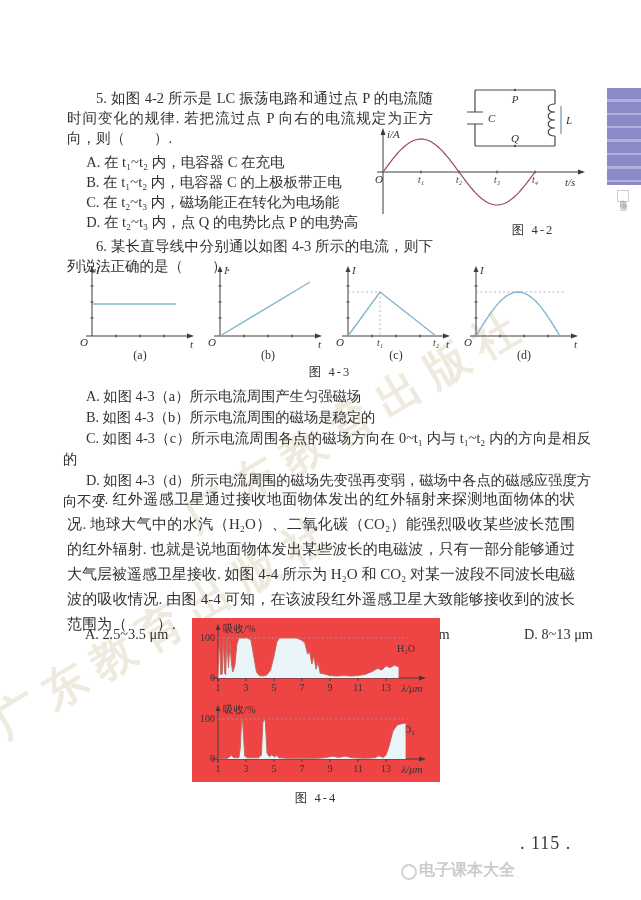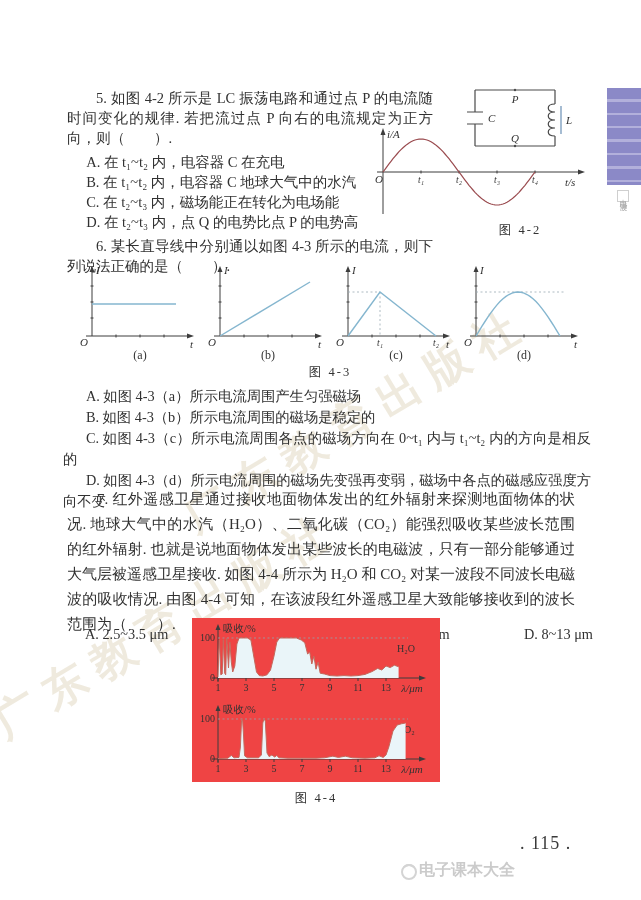--- a/index.html
+++ b/index.html
@@ -21,21 +21,21 @@
   .opt{margin:0;text-indent:1.6em;text-align:left;}
   .q6opts{position:absolute;left:63px;top:386px;width:528px;font-size:14.3px;line-height:21px;}
   .q6opts p{margin:0;text-indent:1.6em;text-align:justify;}
   .q7{position:absolute;left:63px;top:483px;width:516px;font-size:15px;line-height:25px;}
   .q7 .stem{text-align:justify;}
   .q7opts{position:absolute;left:85px;top:626px;width:508px;display:flex;justify-content:space-between;font-size:14.3px;}
   
   .fig42-circuit{position:absolute;left:455px;top:84px;}
   .fig42-wave{position:absolute;left:373px;top:126px;}
   .figcap{font-size:12.5px;letter-spacing:2px;color:#333;}
-  .cap42{position:absolute;left:455px;top:222px;width:130px;text-align:center;}
+  .cap42{position:absolute;left:468px;top:222px;width:130px;text-align:center;}
   
   .fig43{position:absolute;left:76px;top:262px;display:flex;gap:4px;}
   .cap43{position:absolute;left:76px;top:364px;width:508px;text-align:center;}
   
   .fig44-panel{position:absolute;left:192px;top:618px;width:248px;height:164px;background:#ef4444;}
   .cap44{position:absolute;left:192px;top:790px;width:248px;text-align:center;font-family:Liberation Serif, serif;}
   
   .pagenum{position:absolute;left:520px;top:833px;font-size:18px;letter-spacing:1px;color:#3a3a3a;}
   .footer-brand{position:absolute;right:126px;top:860px;display:flex;align-items:center;
                 font-family:"Liberation Sans","DejaVu Sans",sans-serif;font-size:16px;font-weight:bold;color:#cbcbcb;}
@@ -54,21 +54,21 @@
 
   <div class="watermark w1">广东教育出版社</div>
   <div class="watermark w2">广东教育出版社</div>
 
   <div class="side-tab"></div>
   <div class="side-tab-label">电磁波</div>
 
   <div class="col-text">
     <p class="stem">5. 如图 4-2 所示是 LC 振荡电路和通过点 P 的电流随时间变化的规律. 若把流过点 P 向右的电流规定为正方向，则（　　）.</p>
     <p class="opt">A. 在 t₁~t₂ 内，电容器 C 在充电</p>
-    <p class="opt">B. 在 t₁~t₂ 内，电容器 C 地球大气中的水汽</p>
+    <p class="opt">B. 在 t₁~t₂ 内，电容器 C 的上极板带正电</p>
     <p class="opt">C. 在 t₂~t₃ 内，磁场能正在转化为电场能</p>
     <p class="opt">D. 在 t₂~t₃ 内，点 Q 的电势比点 P 的电势高</p>
     <p class="stem">6. 某长直导线中分别通以如图 4-3 所示的电流，则下列说法正确的是（　　）.</p>
   </div>
 
   <svg class="fig42-circuit" width="130" height="72">
     <g stroke="#4a4a4a" stroke-width="1.2" fill="none">
       <path d="M20,6 L100,6"></path>
       <path d="M20,62 L100,62"></path>
       <path d="M20,6 L20,28 M20,40 L20,62"></path>

